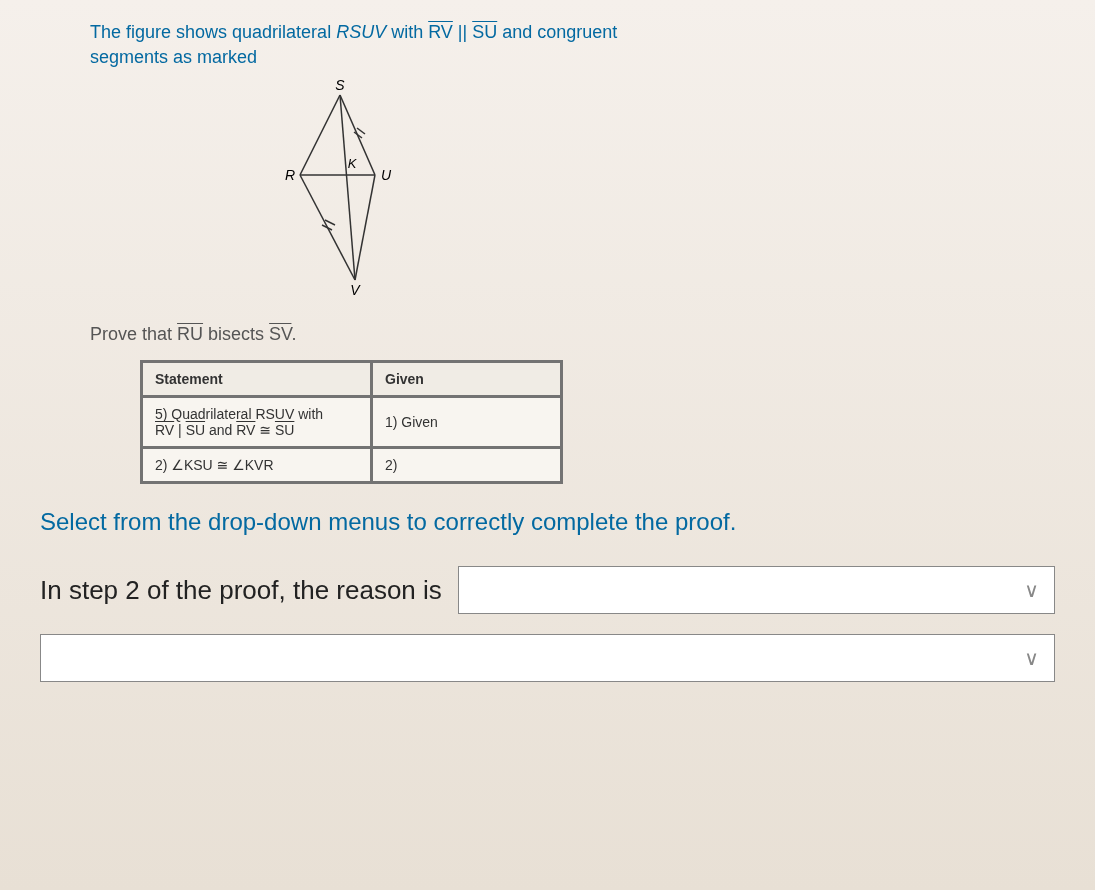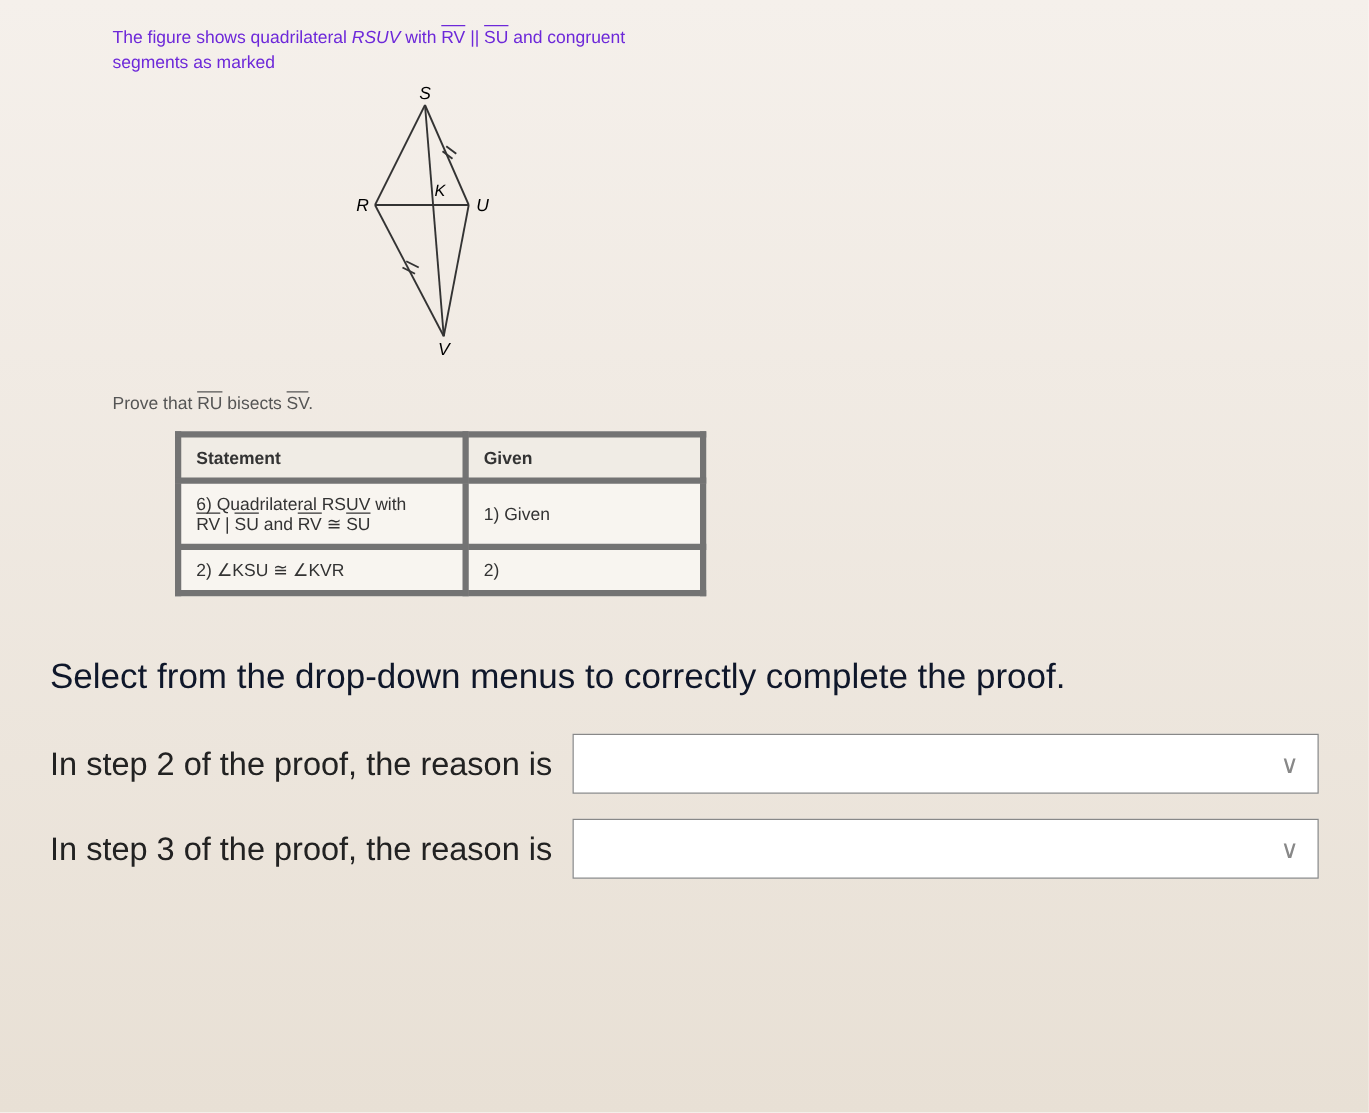--- a/index.html
+++ b/index.html
@@ -10,64 +10,64 @@
     body {
       font-family: Arial, sans-serif;
       background: linear-gradient(to bottom, #f5f0eb 0%, #e8e0d5 100%);
       width: 1095px;
       height: 890px;
       padding: 20px 40px;
       color: #333;
       position: relative;
     }
     .problem-intro {
-      font-size: 14px;
-      color: #6d28d9;
+      font-size: 18px;
+      color: #0369a1;
       margin-left: 50px;
       margin-bottom: 10px;
       line-height: 1.4;
     }
     .overline {
       text-decoration: overline;
     }
     .figure-container {
       margin-left: 220px;
       margin-bottom: 20px;
     }
     .prove-text {
-      font-size: 14px;
+      font-size: 18px;
       color: #555;
       margin-left: 50px;
       margin-bottom: 15px;
     }
     .proof-table {
       margin-left: 100px;
       border-collapse: collapse;
       background: #f8f5f0;
     }
     .proof-table th, .proof-table td {
-      border: 5px solid #737373;
+      border: 3px solid #737373;
       padding: 8px 12px;
       text-align: left;
       font-size: 14px;
     }
     .proof-table th {
       font-weight: bold;
       background: #f0ece5;
     }
     .proof-table .statement-col {
       width: 230px;
     }
     .proof-table .reason-col {
       width: 190px;
     }
     .instruction {
-      font-size: 28px;
-      color: #0f172a;
-      margin-top: 48px;
+      font-size: 24px;
+      color: #0369a1;
+      margin-top: 24px;
       margin-bottom: 30px;
     }
     .dropdown-row {
       display: flex;
       align-items: center;
       margin-bottom: 20px;
       gap: 16px;
     }
     .dropdown-label {
       font-size: 26px;
@@ -128,21 +128,21 @@
 </div>
 
 <table class="proof-table">
   <tbody>
       <tr>
     <th class="statement-col">Statement</th>
     <th class="reason-col">Given</th>
   </tr>
   <tr>
     <td>
-      <span>6) Quadrilateral RSUV with</span><br>
+      <span>5) Quadrilateral RSUV with</span><br>
       <span class="overline">RV</span><span> | </span><span class="overline">SU</span><span> and </span><span class="overline">RV</span><span> ≅ </span><span class="overline">SU</span>
     </td>
     <td>1) Given</td>
   </tr>
   <tr>
     <td>2) ∠KSU ≅ ∠KVR</td>
     <td>2)</td>
   </tr>
 </tbody>
   </table>
@@ -150,17 +150,16 @@
 <div class="instruction">Select from the drop-down menus to correctly complete the proof.</div>
 
 <div class="dropdown-row">
   <span class="dropdown-label">In step 2 of the proof, the reason is</span>
   <div class="dropdown-box">
     <span class="chevron">∨</span>
   </div>
 </div>
 
 <div class="dropdown-row">
-  <span class="dropdown-label">In step 3 of the proof, the reason is</span>
   <div class="dropdown-box">
     <span class="chevron">∨</span>
   </div>
 </div>
 
 </body></html>

